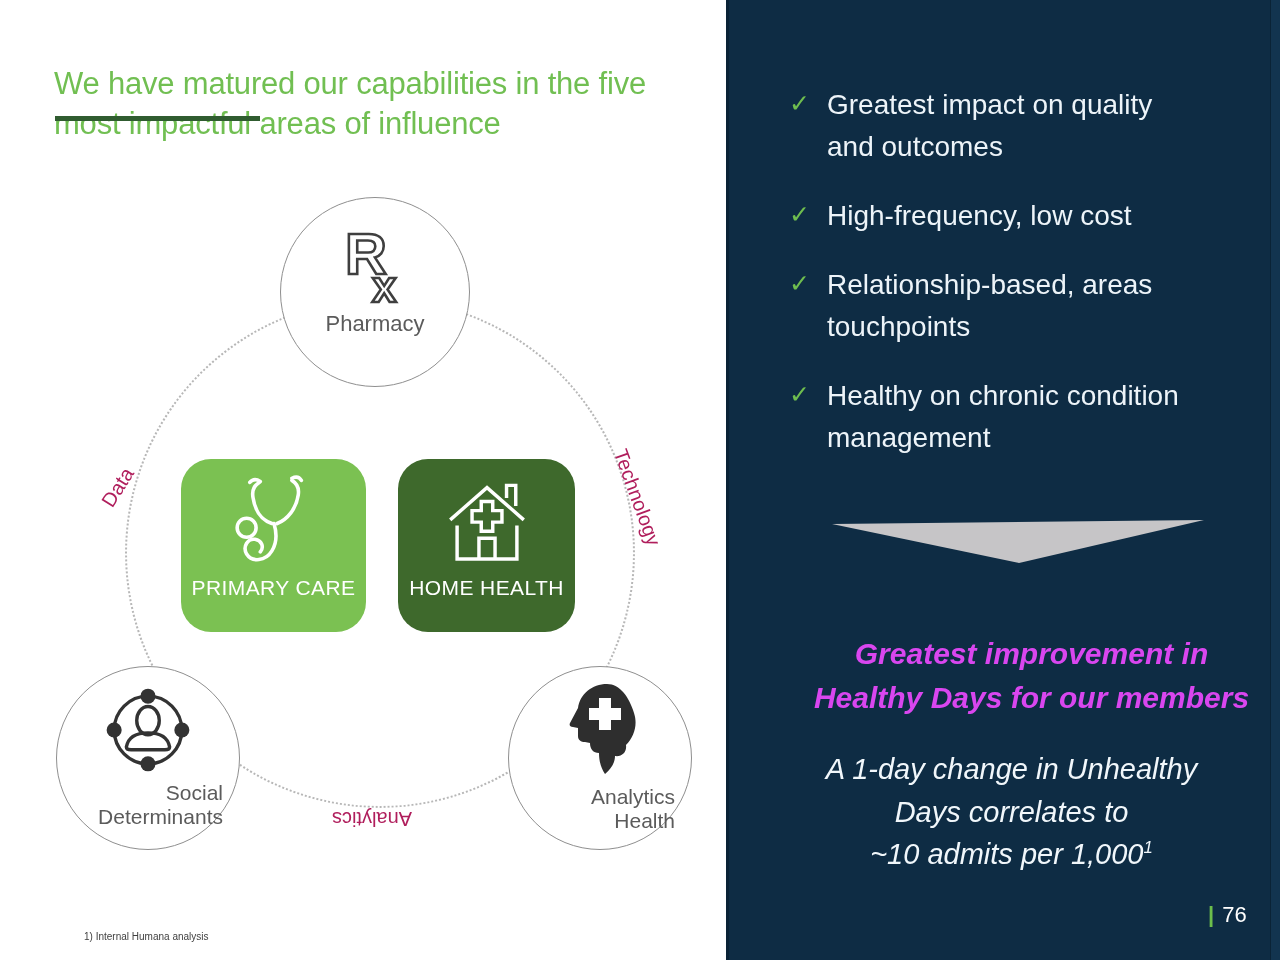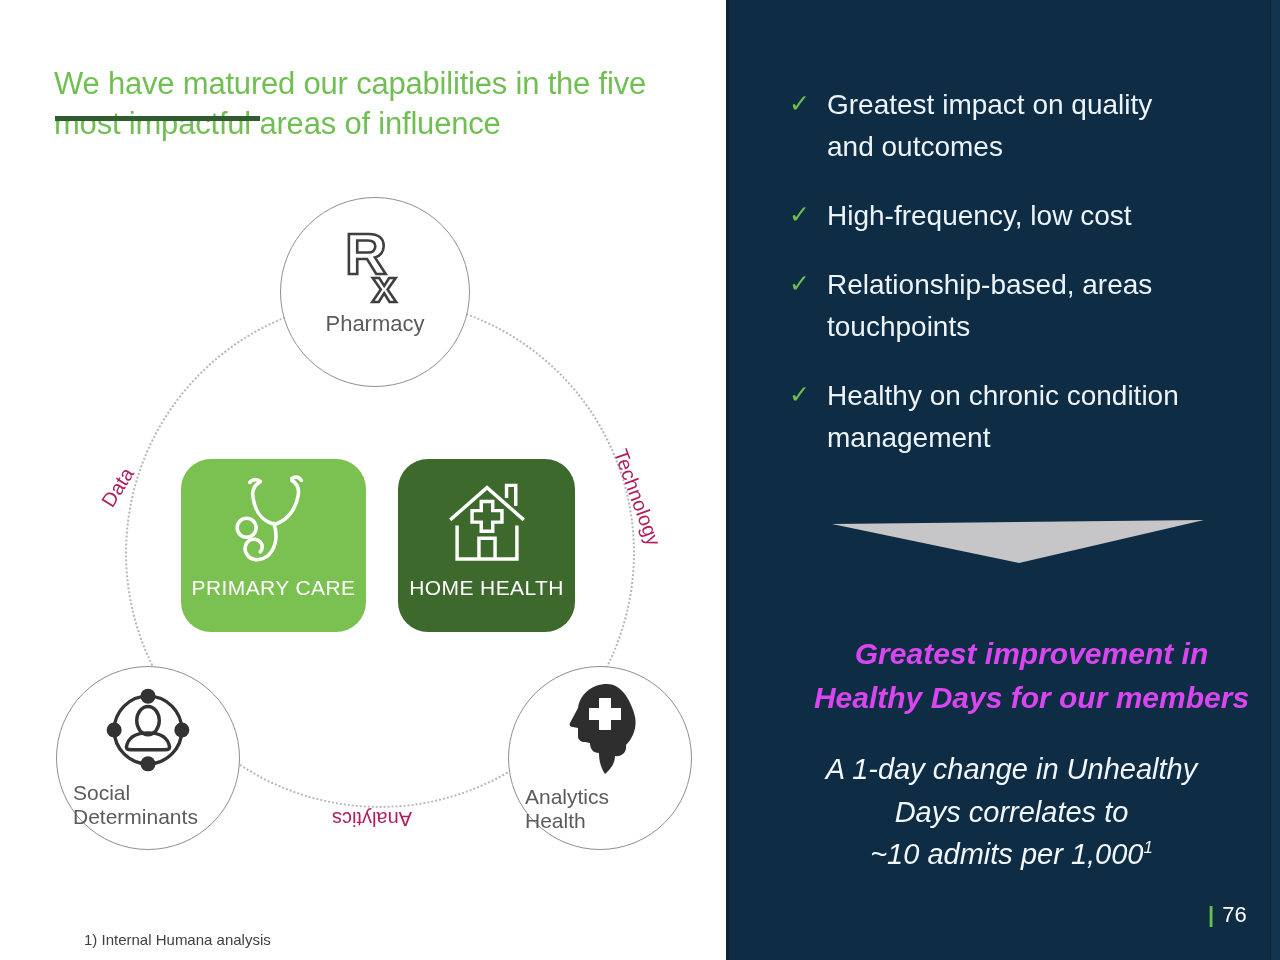--- a/index.html
+++ b/index.html
@@ -16,21 +16,21 @@
     position:absolute;left:55px;top:116px;width:205px;height:5px;background:#305C30;
   }
   .ring{
     position:absolute;left:125px;top:298px;width:506px;height:506px;
     border:2px dotted #b7b7b7;border-radius:50%;
   }
   .node{
     position:absolute;background:#fff;border:1px solid #8f8f8f;border-radius:50%;
     display:flex;flex-direction:column;align-items:center;box-sizing:border-box;
   }
-  .node-label{color:#5b5b5b;font-size:22px;text-align:left;line-height:1.12;}
+  .node-label{color:#5b5b5b;font-size:22px;text-align:right;line-height:1.12;}
   .node-pharmacy{left:280px;top:197px;width:190px;height:190px;padding-top:22px;}
   .node-pharmacy .node-label{margin-top:2px;}
   .node-social{left:56px;top:666px;width:184px;height:184px;padding-top:16px;}
   .node-behavioral{left:508px;top:666px;width:184px;height:184px;padding-top:14px;}
   .node-social .node-label,.node-behavioral .node-label{font-size:21px;width:150px;}
   .card{
     position:absolute;border-radius:30px;display:flex;flex-direction:column;align-items:center;
   }
   .card-primary{left:181px;top:459px;width:185px;height:173px;background:#7BC152;}
   .card-home{left:398px;top:459px;width:177px;height:173px;background:#3E692C;}
@@ -38,21 +38,21 @@
     position:absolute;bottom:32px;width:100%;text-align:center;color:#ffffff;
     font-size:21px;letter-spacing:0.4px;
   }
   .card-icon{margin-top:14px;}
   .ring-label{
     position:absolute;color:#B01E5C;font-size:20px;text-align:center;
   }
   .ring-label-data{left:86px;top:476px;width:64px;transform:rotate(-58deg);}
   .ring-label-technology{left:582px;top:486px;width:110px;transform:rotate(70deg);}
   .ring-label-analytics{left:317px;top:807px;width:110px;transform:rotate(180deg);}
-  .footnote{position:absolute;left:84px;top:931px;font-size:15px;color:#3f3f3f;}
+  .footnote{position:absolute;left:84px;top:931px;font-size:10px;color:#3f3f3f;}
   
   .panel{
     position:absolute;left:726px;top:0;width:554px;height:960px;background:#0E2C44;
     border-left:3px solid #0A2336;box-sizing:border-box;
   }
   .panel-edge{position:absolute;right:0;top:0;width:9px;height:100%;
     background:#12344F;border-left:1px solid #0A2336;}
   .bullets{position:absolute;left:60px;top:84px;margin:0;padding:0;list-style:none;}
   .bullet{display:flex;margin-bottom:27px;}
   .check-icon{

